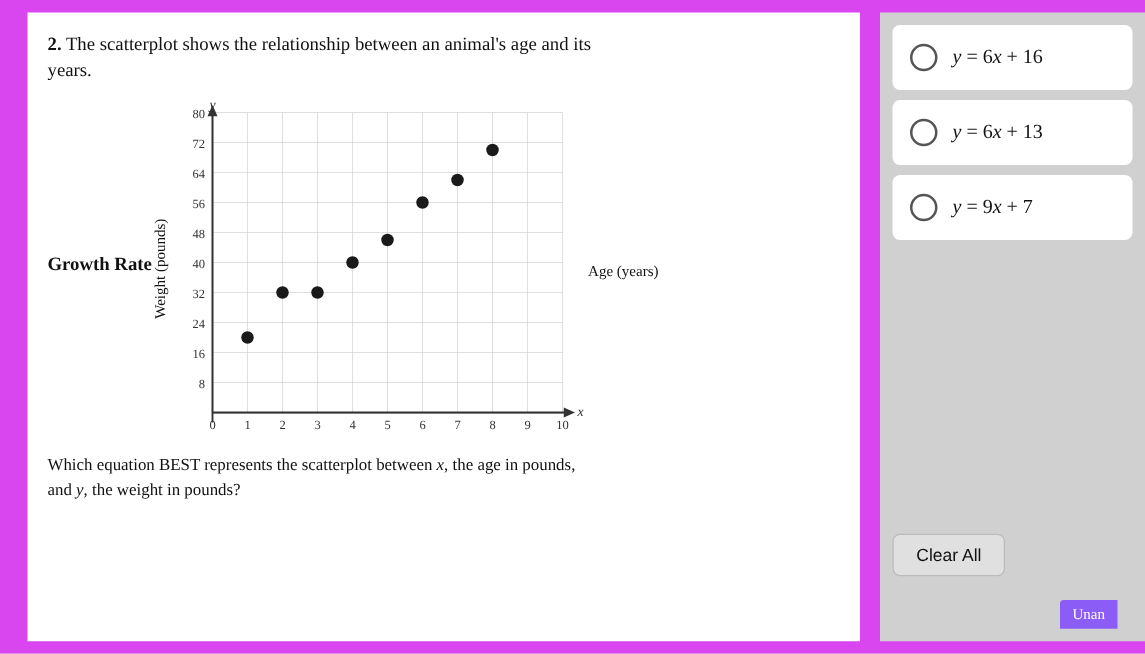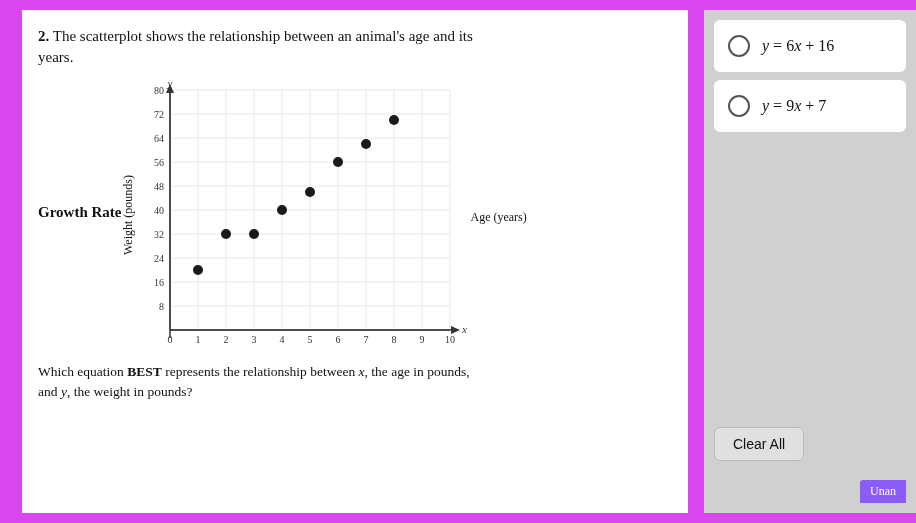--- a/index.html
+++ b/index.html
@@ -80,21 +80,21 @@
       text-align: center;
       margin-top: 4px;
     }
     .question-footer {
       font-size: 13.5px;
       color: #111;
       line-height: 1.5;
       margin-top: 4px;
     }
     .question-footer strong {
-      font-weight: bold;
+      font-weight: normal;
     }
     .right-panel {
       width: 212px;
       display: flex;
       flex-direction: column;
       gap: 8px;
       padding: 10px 10px 10px 10px;
       background: #d0d0d0;
     }
     .answer-option {
@@ -238,32 +238,36 @@
             <circle cx="226" cy="64" r="5" fill="#1a1a1a"></circle>
 
             <circle cx="254" cy="40" r="5" fill="#1a1a1a"></circle>
           </svg>
         </div>
       </div>
       <div class="x-axis-label">Age (years)</div>
     </div>
 
     <div class="question-footer">
-      <span>Which equation </span><strong>BEST</strong><span> represents the relationship between </span><em>x</em><span>, the age in pounds,</span><br>
+      <span>Which equation </span><strong>BEST</strong><span> represents the scatterplot between </span><em>x</em><span>, the age in pounds,</span><br>
       <span>and </span><em>y</em><span>, the weight in pounds?</span>
     </div>
   </div>
 
   <div class="right-panel">
     <div class="answer-option">
       <div class="radio-circle"></div>
       <span class="answer-formula"><em>y</em> = 6<em>x</em> + 16</span>
     </div>
     <div class="answer-option">
       <div class="radio-circle"></div>
+      <span class="answer-formula"><em>y</em> = 6<em>x</em> + 13</span>
+    </div>
+    <div class="answer-option">
+      <div class="radio-circle"></div>
       <span class="answer-formula"><em>y</em> = 9<em>x</em> + 7</span>
     </div>
     <div style="margin-top: auto; position: relative; height: 80px;">
       <button class="clear-all-btn">Clear All</button>
-      <div class="unan-badge" style="position:absolute; bottom:0; right:0; background:#8b5cf6; color:white; font-size:12px; padding:4px 10px; border-radius:3px 0 0 0;">Unan</div>
+      <div class="unan-badge" style="position:absolute; bottom:0; right:12px; background:#8b5cf6; color:white; font-size:12px; padding:4px 10px; border-radius:3px 0 0 0;">Unan</div>
     </div>
   </div>
 </div>
 
 </body></html>

